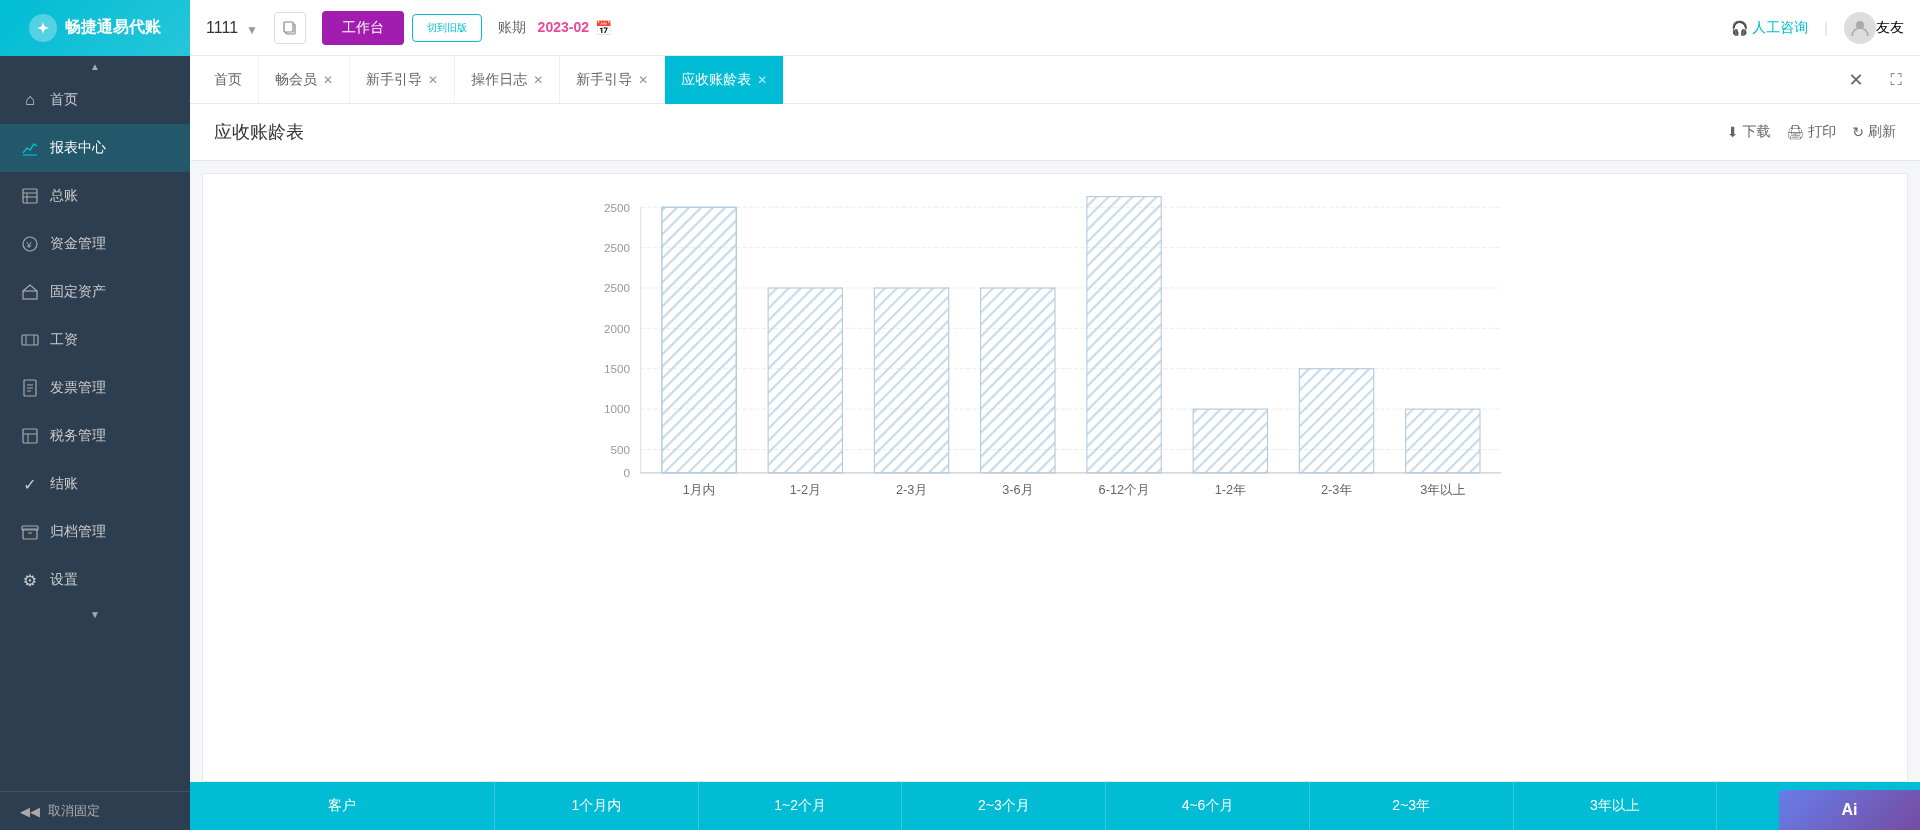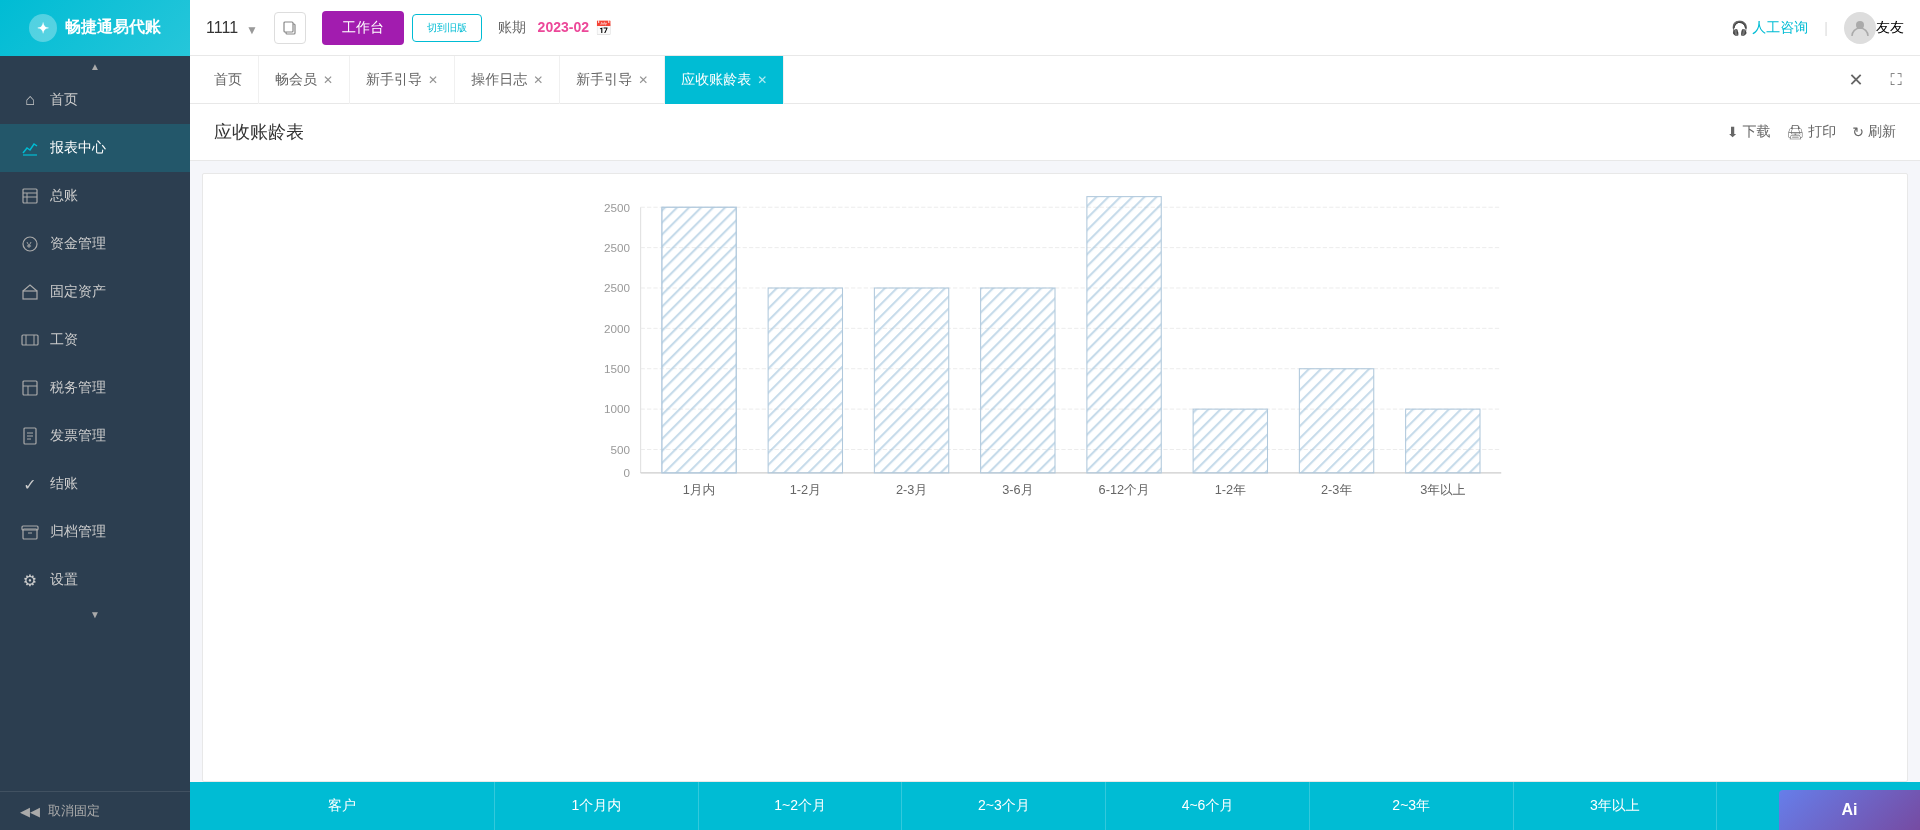--- a/index.html
+++ b/index.html
@@ -460,37 +460,37 @@
           <rect x="1" y="4" width="16" height="10" rx="1" stroke="#aaa" stroke-width="1.2" fill="none"></rect>
           <line x1="5" y1="4" x2="5" y2="14" stroke="#aaa" stroke-width="1"></line>
           <line x1="13" y1="4" x2="13" y2="14" stroke="#aaa" stroke-width="1"></line>
         </svg>
       </span>
       <span>工资</span>
     </div>
     <div class="sidebar-item">
       <span class="item-icon">
         <svg width="18" height="18" viewBox="0 0 18 18" fill="none">
-          <rect x="2" y="2" width="14" height="14" rx="1" stroke="#aaa" stroke-width="1.2" fill="none"></rect>
-          <line x1="2" y1="7" x2="16" y2="7" stroke="#aaa" stroke-width="1"></line>
-          <line x1="7" y1="7" x2="7" y2="16" stroke="#aaa" stroke-width="1"></line>
-        </svg>
-      </span>
-      <span>税务管理</span>
-    </div>
-    <div class="sidebar-item">
-      <span class="item-icon">
-        <svg width="18" height="18" viewBox="0 0 18 18" fill="none">
           <rect x="3" y="1" width="12" height="16" rx="1" stroke="#aaa" stroke-width="1.2" fill="none"></rect>
           <line x1="6" y1="6" x2="12" y2="6" stroke="#aaa" stroke-width="1"></line>
           <line x1="6" y1="9" x2="12" y2="9" stroke="#aaa" stroke-width="1"></line>
           <line x1="6" y1="12" x2="10" y2="12" stroke="#aaa" stroke-width="1"></line>
         </svg>
       </span>
       <span>发票管理</span>
+    </div>
+    <div class="sidebar-item">
+      <span class="item-icon">
+        <svg width="18" height="18" viewBox="0 0 18 18" fill="none">
+          <rect x="2" y="2" width="14" height="14" rx="1" stroke="#aaa" stroke-width="1.2" fill="none"></rect>
+          <line x1="2" y1="7" x2="16" y2="7" stroke="#aaa" stroke-width="1"></line>
+          <line x1="7" y1="7" x2="7" y2="16" stroke="#aaa" stroke-width="1"></line>
+        </svg>
+      </span>
+      <span>税务管理</span>
     </div>
     <div class="sidebar-item">
       <span class="item-icon">✓</span>
       <span>结账</span>
     </div>
     <div class="sidebar-item">
       <span class="item-icon">
         <svg width="18" height="18" viewBox="0 0 18 18" fill="none">
           <rect x="2" y="6" width="14" height="10" rx="1" stroke="#aaa" stroke-width="1.2" fill="none"></rect>
           <rect x="1" y="3" width="16" height="4" rx="1" stroke="#aaa" stroke-width="1.2" fill="none"></rect>

